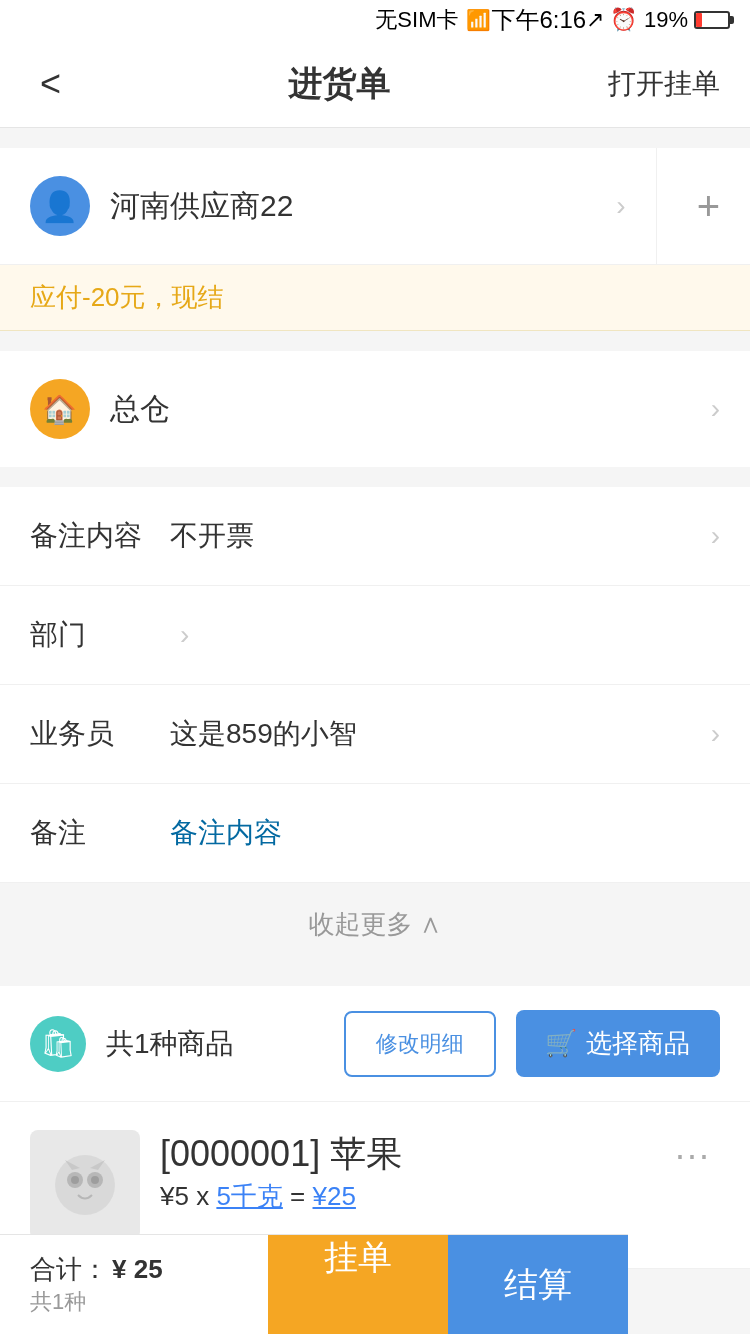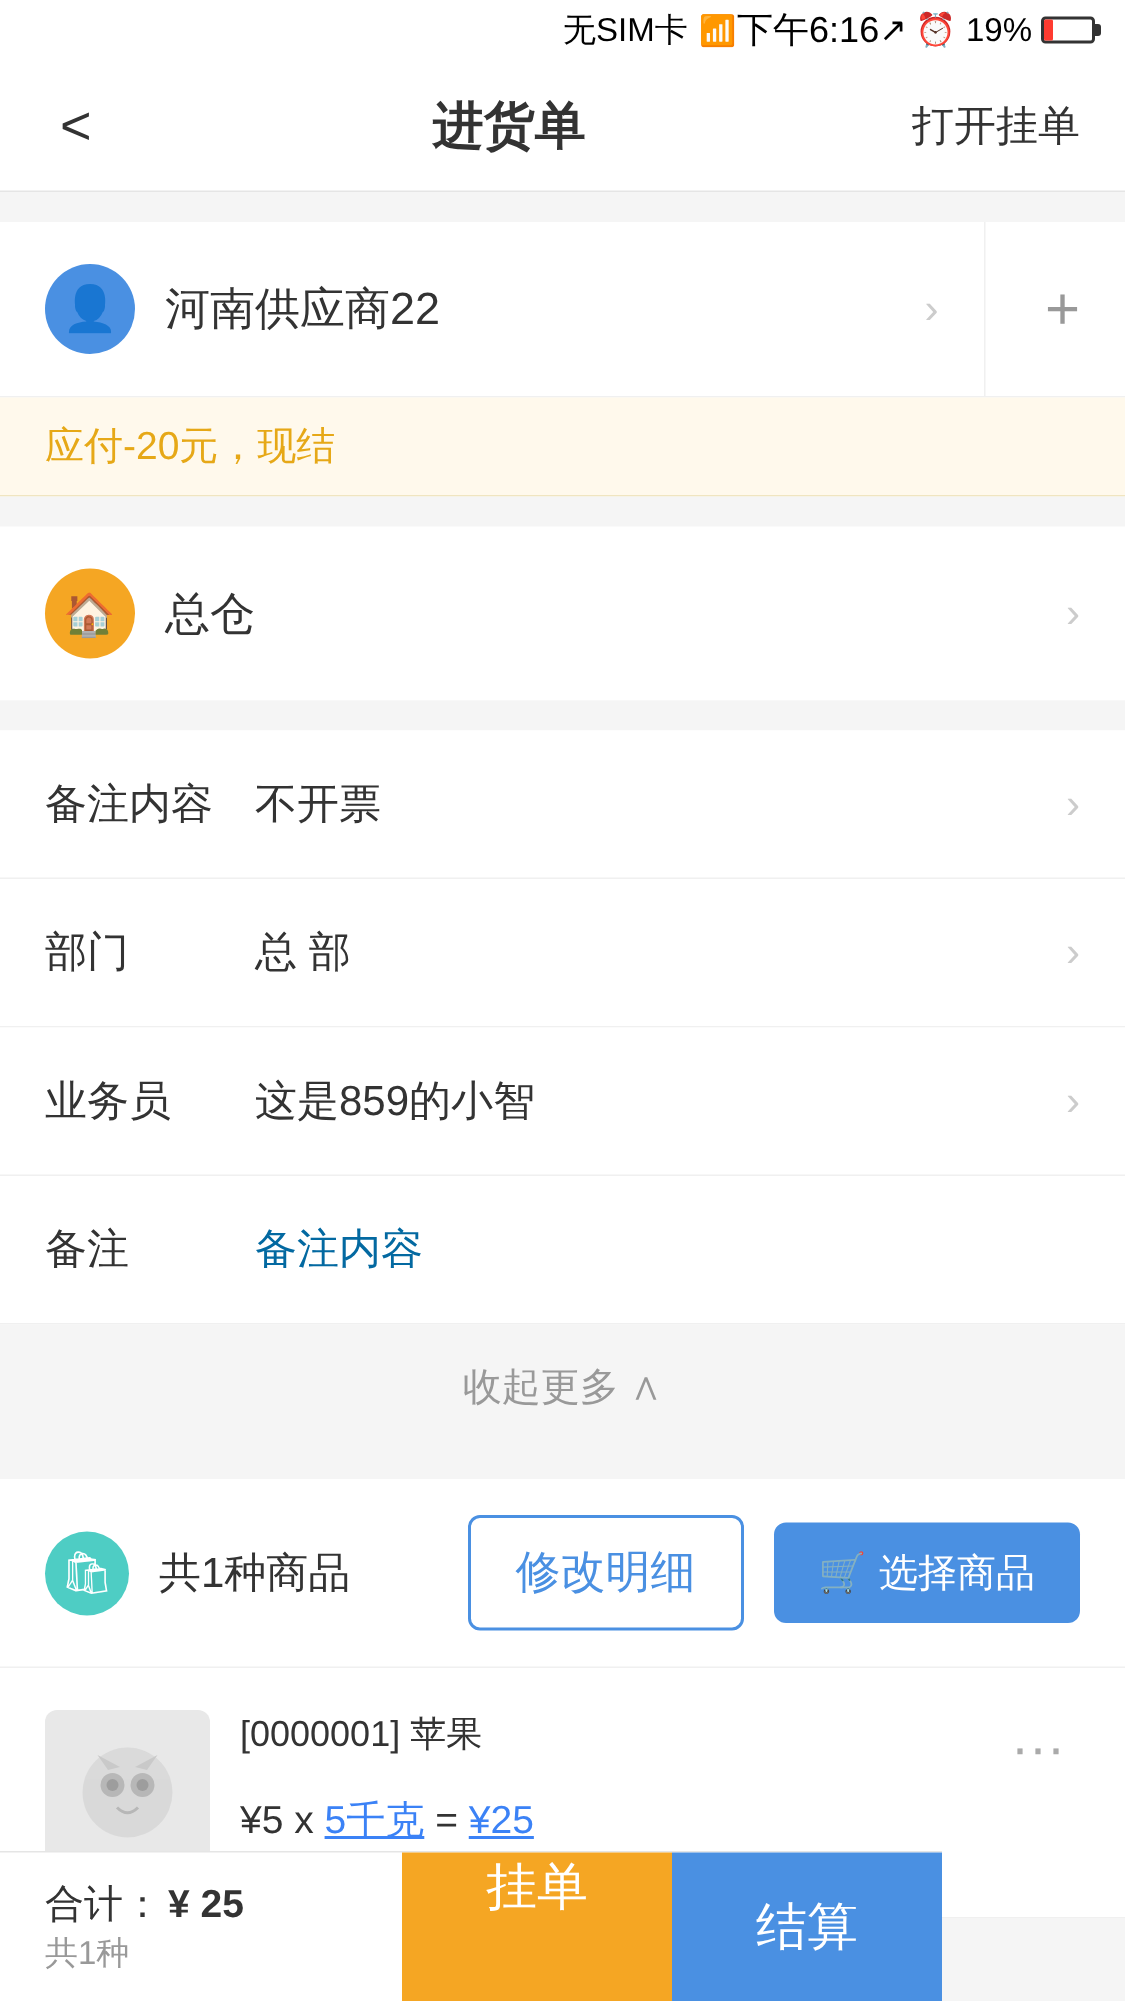--- a/index.html
+++ b/index.html
@@ -169,21 +169,21 @@
       flex: 1;
       font-size: 28px;
       color: #333;
     }
     .btn-outline {
       border: 2px solid #4a90e2;
       color: #4a90e2;
       background: #fff;
       padding: 16px 30px;
       border-radius: 8px;
-      font-size: 30px;
+      font-size: 22px;
       cursor: pointer;
     }
     .btn-filled {
       background: #4a90e2;
       color: #fff;
       border: none;
       padding: 16px 30px;
       border-radius: 8px;
       font-size: 26px;
       cursor: pointer;
@@ -207,23 +207,23 @@
       display: flex; align-items: center; justify-content: center;
       flex-shrink: 0;
       overflow: hidden;
     }
     .product-thumb-inner {
       display: flex; flex-direction: column; align-items: center; justify-content: center;
       width: 100%; height: 100%; opacity: 0.5;
     }
     .product-info { flex: 1; }
     .product-name {
-      font-size: 24px;
-      color: #333;
-      margin-bottom: 24px;
+      font-size: 36px;
+      color: #333;
+      margin-bottom: 0;
     }
     .product-price {
       font-size: 26px;
       color: #333;
     }
     .product-price .hl { color: #3b82f6; text-decoration: underline; }
     .product-more {
       color: #aaa;
       font-size: 36px;
       padding: 4px 10px;
@@ -335,21 +335,20 @@
 <div class="section-gap"></div>
 
 <div class="card">
   <div class="field-row">
     <span class="field-label">备注内容</span>
     <span class="field-value">不开票</span>
     <span class="row-chevron">›</span>
   </div>
   <div class="field-row">
     <span class="field-label">部门</span>
-    <span class="field-value">总 部</span>
     <span class="row-chevron">›</span>
   </div>
   <div class="field-row">
     <span class="field-label">业务员</span>
     <span class="field-value">这是859的小智</span>
     <span class="row-chevron">›</span>
   </div>
   <div class="field-row">
     <span class="field-label">备注</span>
     <span class="field-value placeholder">备注内容</span>

